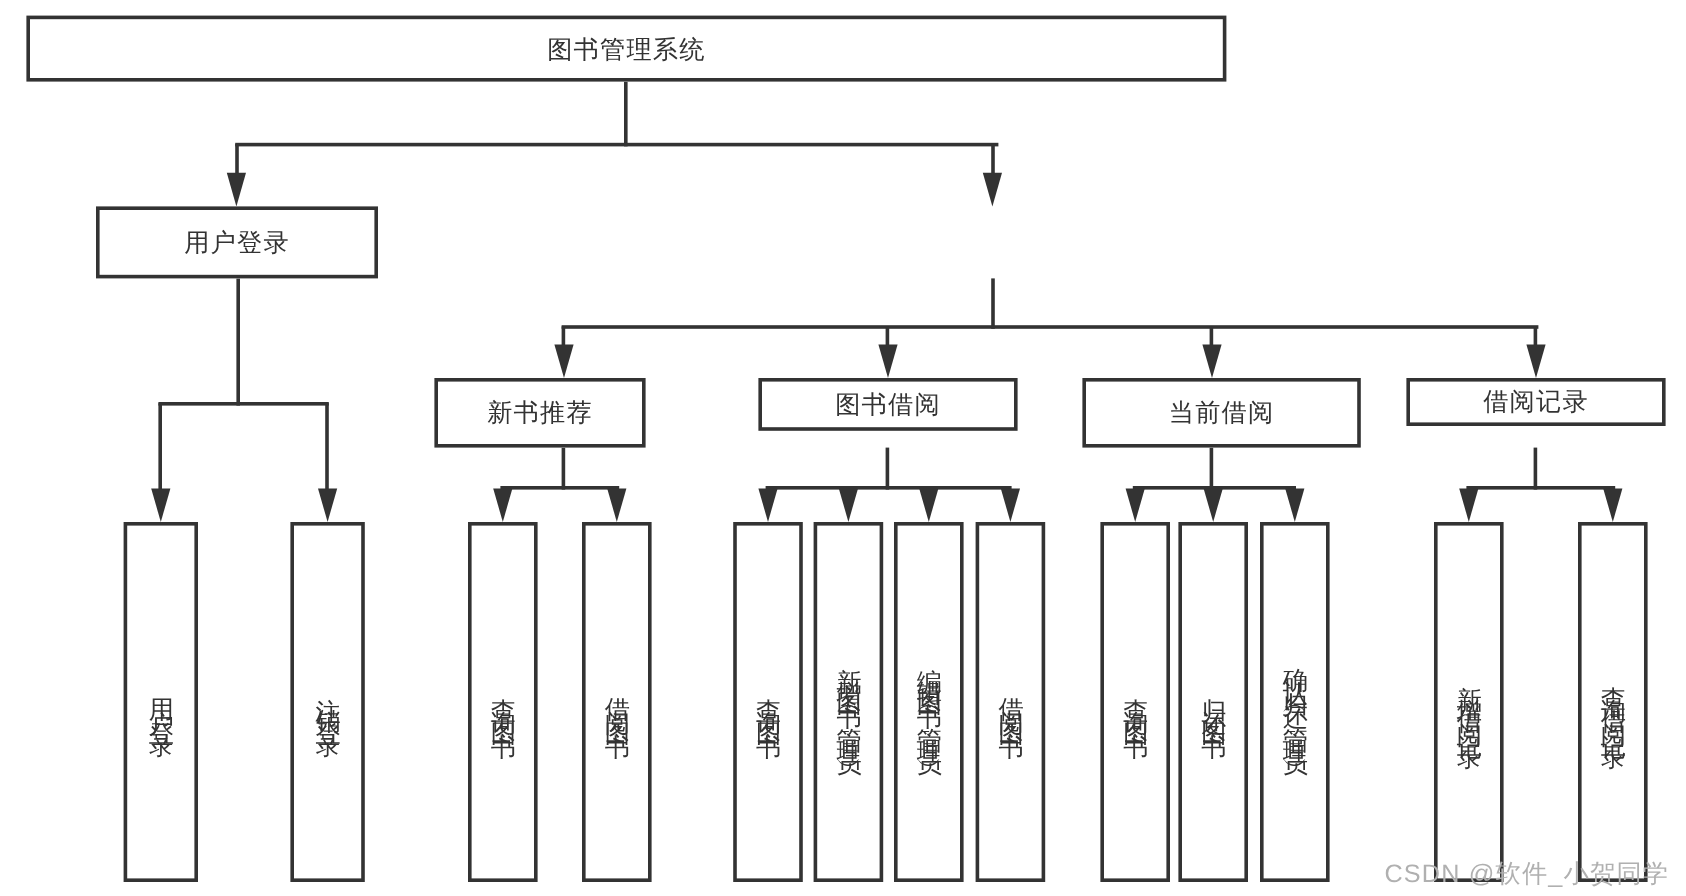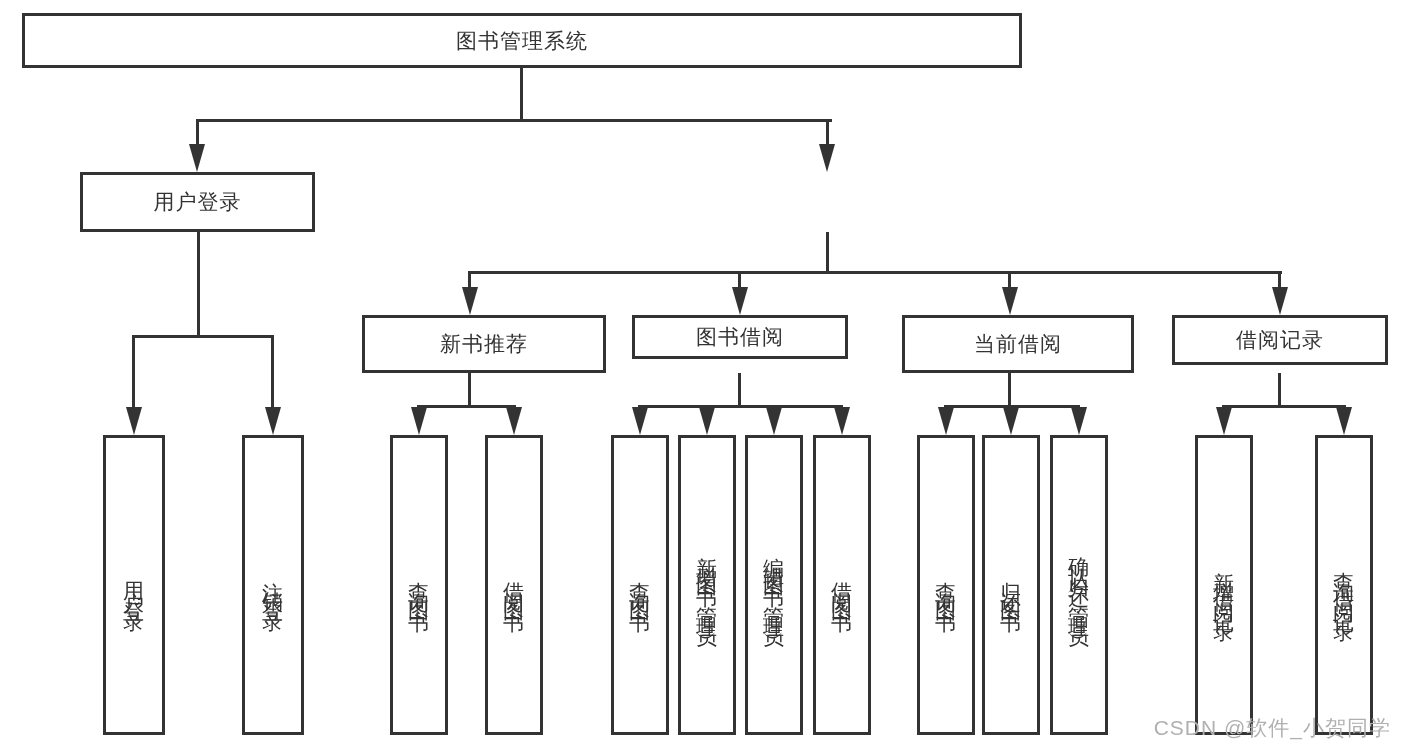--- a/index.html
+++ b/index.html
@@ -83,24 +83,24 @@
 
   <div class="vline" style="left:1278px;top:373px;height:35px"></div>
   <div class="hline" style="left:1222px;top:405px;width:124px"></div>
   <div class="arrow" style="left:1216px;top:407px"></div>
   <div class="arrow" style="left:1336px;top:407px"></div>
 
   <div class="box" style="left:22px;top:13px;width:1000px;height:55px">图书管理系统</div>
 
   <div class="box" style="left:80px;top:172px;width:235px;height:60px">用户登录</div>
 
-  <div class="box" style="left:362px;top:315px;width:244px;height:58px">新书推荐</div>
+  <div class="box" style="left:362px;top:315px;width:176px;height:58px">新书推荐</div>
   <div class="box" style="left:632px;top:315px;width:216px;height:44px">图书借阅</div>
   <div class="box" style="left:902px;top:315px;width:232px;height:58px">当前借阅</div>
-  <div class="box" style="left:1172px;top:315px;width:216px;height:50px">借阅记录</div>
+  <div class="box" style="left:1172px;top:315px;width:216px;height:40px">借阅记录</div>
 
   <div class="box vbox" style="left:103px;top:435px;width:62px;height:300px">
     <span class="vtext">用户登录</span>
   </div>
   <div class="box vbox" style="left:242px;top:435px;width:62px;height:300px">
     <span class="vtext">注销登录</span>
   </div>
 
   <div class="box vbox" style="left:390px;top:435px;width:58px;height:300px">
     <span class="vtext">查询图书</span>

